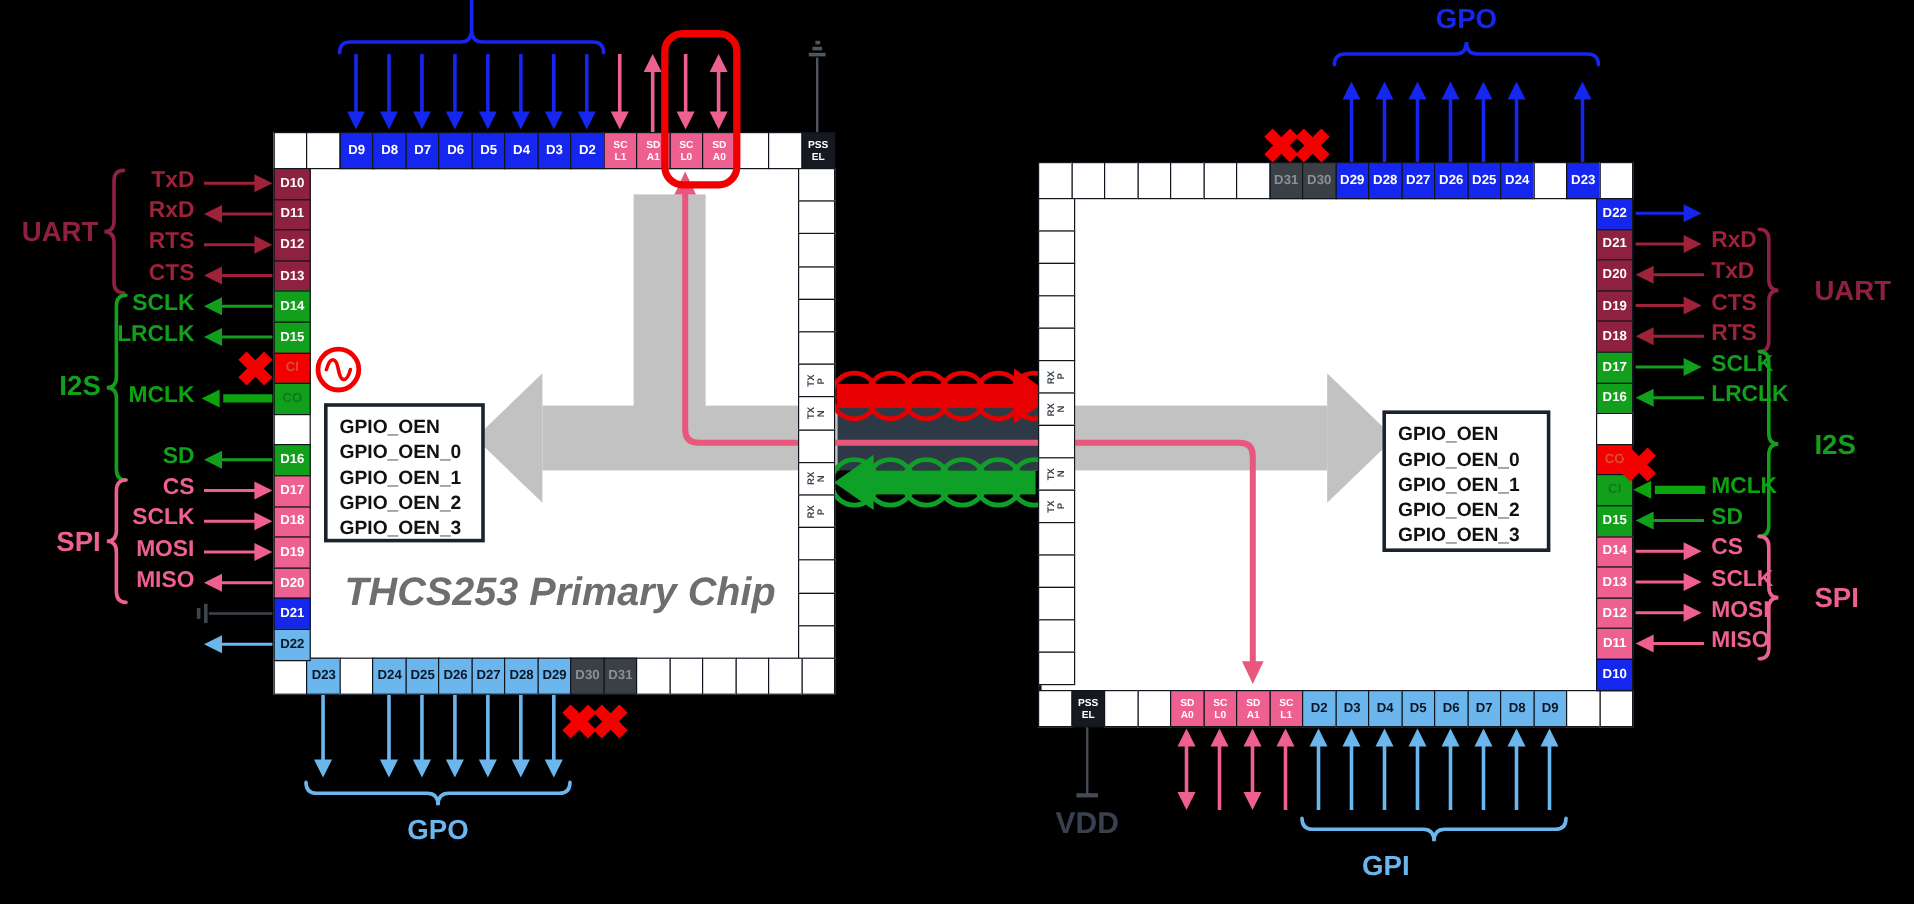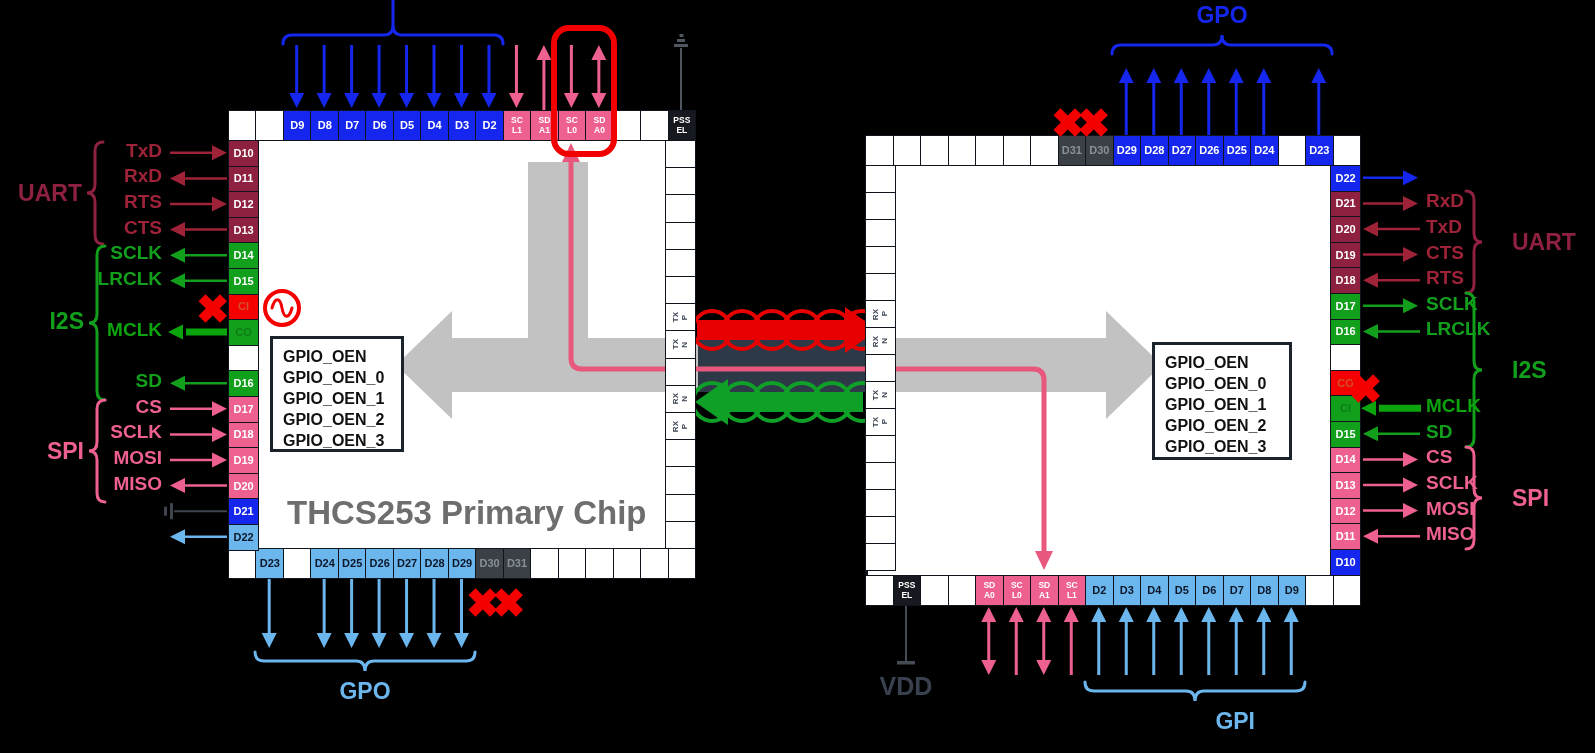--- a/index.html
+++ b/index.html
@@ -33,21 +33,21 @@
 
   <svg id="under" class="layer" width="1595" height="753">
       <rect x="528" y="162" width="60" height="210" fill="#C2C2C2"></rect>
       <rect x="452" y="338" width="248" height="54" fill="#C2C2C2"></rect>
       <polygon points="396,365 452,311 452,419" fill="#C2C2C2"></polygon>
       <rect x="862" y="338" width="244" height="54" fill="#C2C2C2"></rect>
       <polygon points="1162,365 1106,311 1106,419" fill="#C2C2C2"></polygon>
       <rect x="698" y="338" width="167" height="54" fill="#2E3947"></rect>
     </svg>
 
-  <div class="chip-title" style="left:287px;top:494px;">THCS253 Primary Chip</div>
+  <div class="chip-title" style="left:287px;top:474px;font-style:italic;">THCS253 Primary Chip</div>
 
   <div class="gpio-box" style="left:270px;top:336px;width:134px;height:116px;">
     <div>GPIO_OEN</div>
     <div>GPIO_OEN_0</div>
     <div>GPIO_OEN_1</div>
     <div>GPIO_OEN_2</div>
     <div>GPIO_OEN_3</div>
   </div>
   <div class="gpio-box" style="left:1152px;top:342px;width:140px;height:118px;">
     <div>GPIO_OEN</div>
@@ -574,21 +574,21 @@
     </div>
 
   <div class="grp-label" style="left:0;width:82px;top:180px;text-align:right;color:#8E2040;">UART</div>
   <div class="grp-label" style="left:2px;width:82px;top:308px;text-align:right;color:#12A01C;">I2S</div>
   <div class="grp-label" style="left:2px;width:82px;top:438px;text-align:right;color:#EE6090;">SPI</div>
   <div class="grp-label" style="left:1512px;top:229px;color:#8E2040;">UART</div>
   <div class="grp-label" style="left:1512px;top:357px;color:#12A01C;">I2S</div>
   <div class="grp-label" style="left:1512px;top:485px;color:#EE6090;">SPI</div>
   <div class="grp-label" style="left:305px;width:120px;top:678px;text-align:center;color:#6CB6EE;">GPO</div>
   <div class="grp-label" style="left:1162px;width:120px;top:2px;text-align:center;color:#1526EE;">GPO</div>
-  <div class="grp-label" style="left:1135px;width:120px;top:708px;text-align:right;color:#6CB6EE;">GPI</div>
+  <div class="grp-label" style="left:1135px;width:120px;top:708px;text-align:left;color:#6CB6EE;">GPI</div>
   <div class="grp-label" style="left:846px;width:120px;top:672px;text-align:center;color:#39414F;font-size:25px;">VDD</div>
 
   <div class="xmark" style="left:196px;top:289px;">✖</div>
   <div class="xmark" style="left:466px;top:583px;">✖</div>
   <div class="xmark" style="left:492px;top:583px;">✖</div>
   <div class="xmark" style="left:1051px;top:103px;">✖</div>
   <div class="xmark" style="left:1077px;top:103px;">✖</div>
   <div class="xmark" style="left:1349px;top:369px;">✖</div>
 
   <div class="osc" style="left:263px;top:289px;width:38px;height:38px;">

